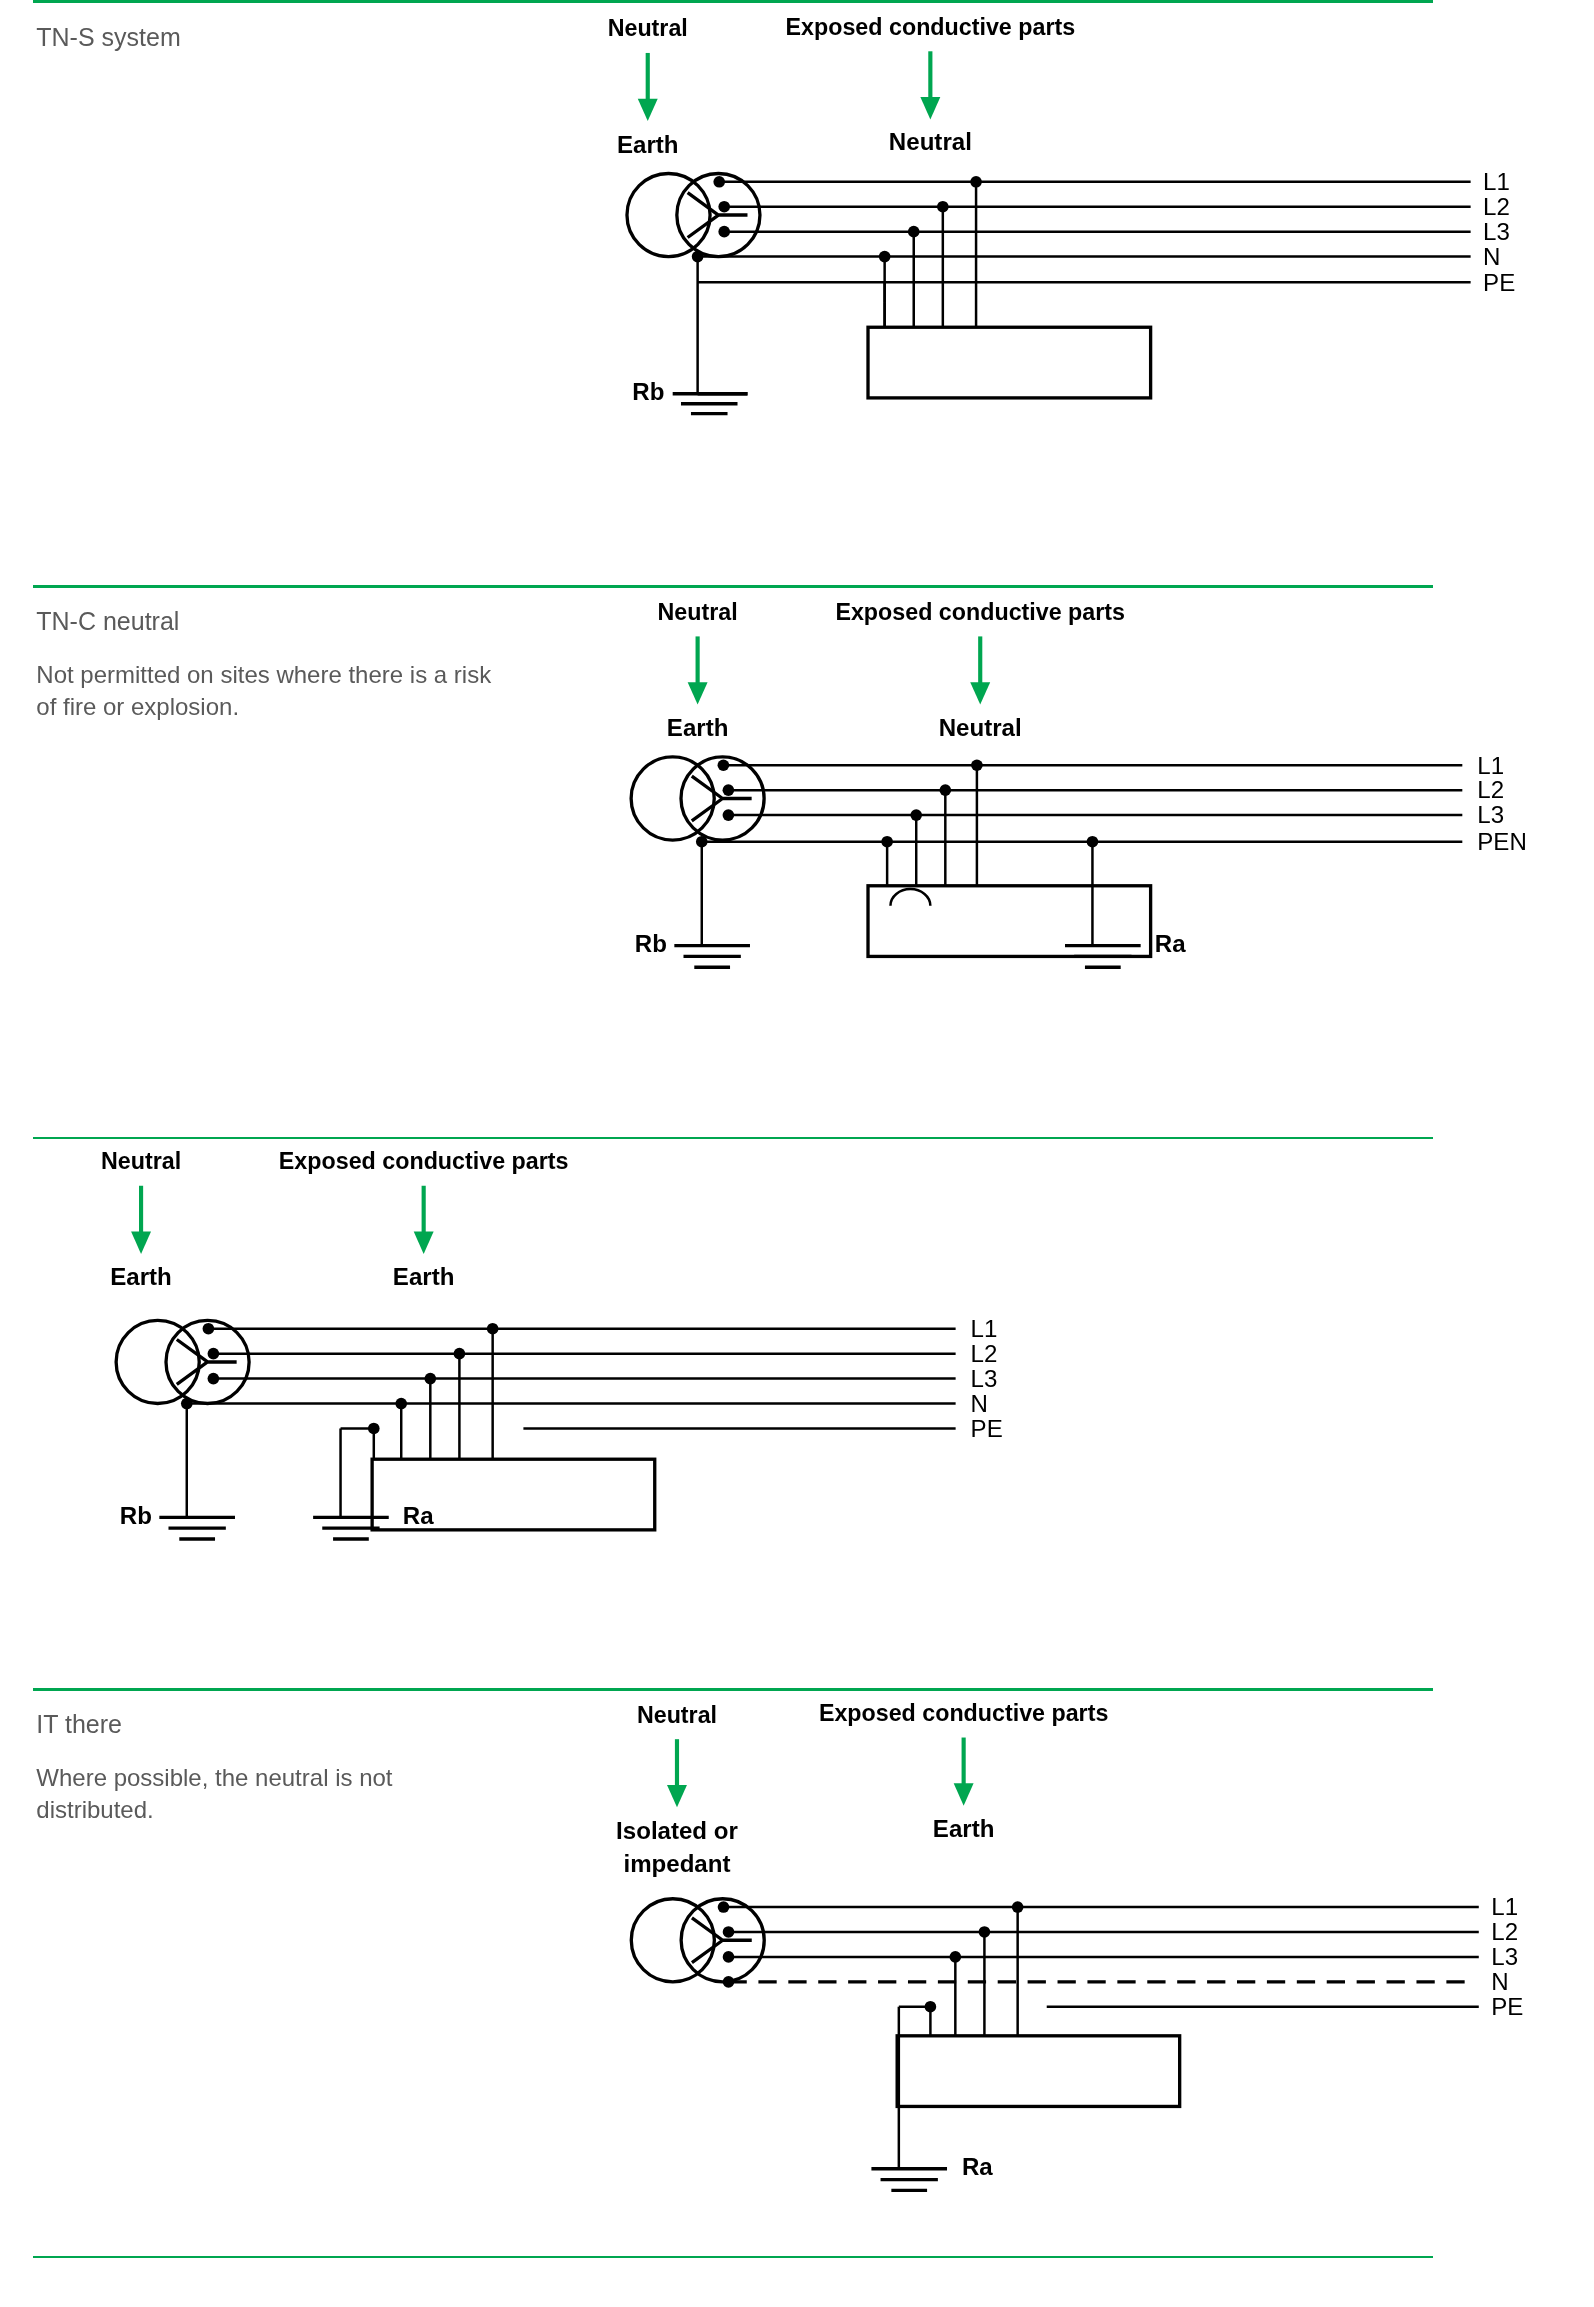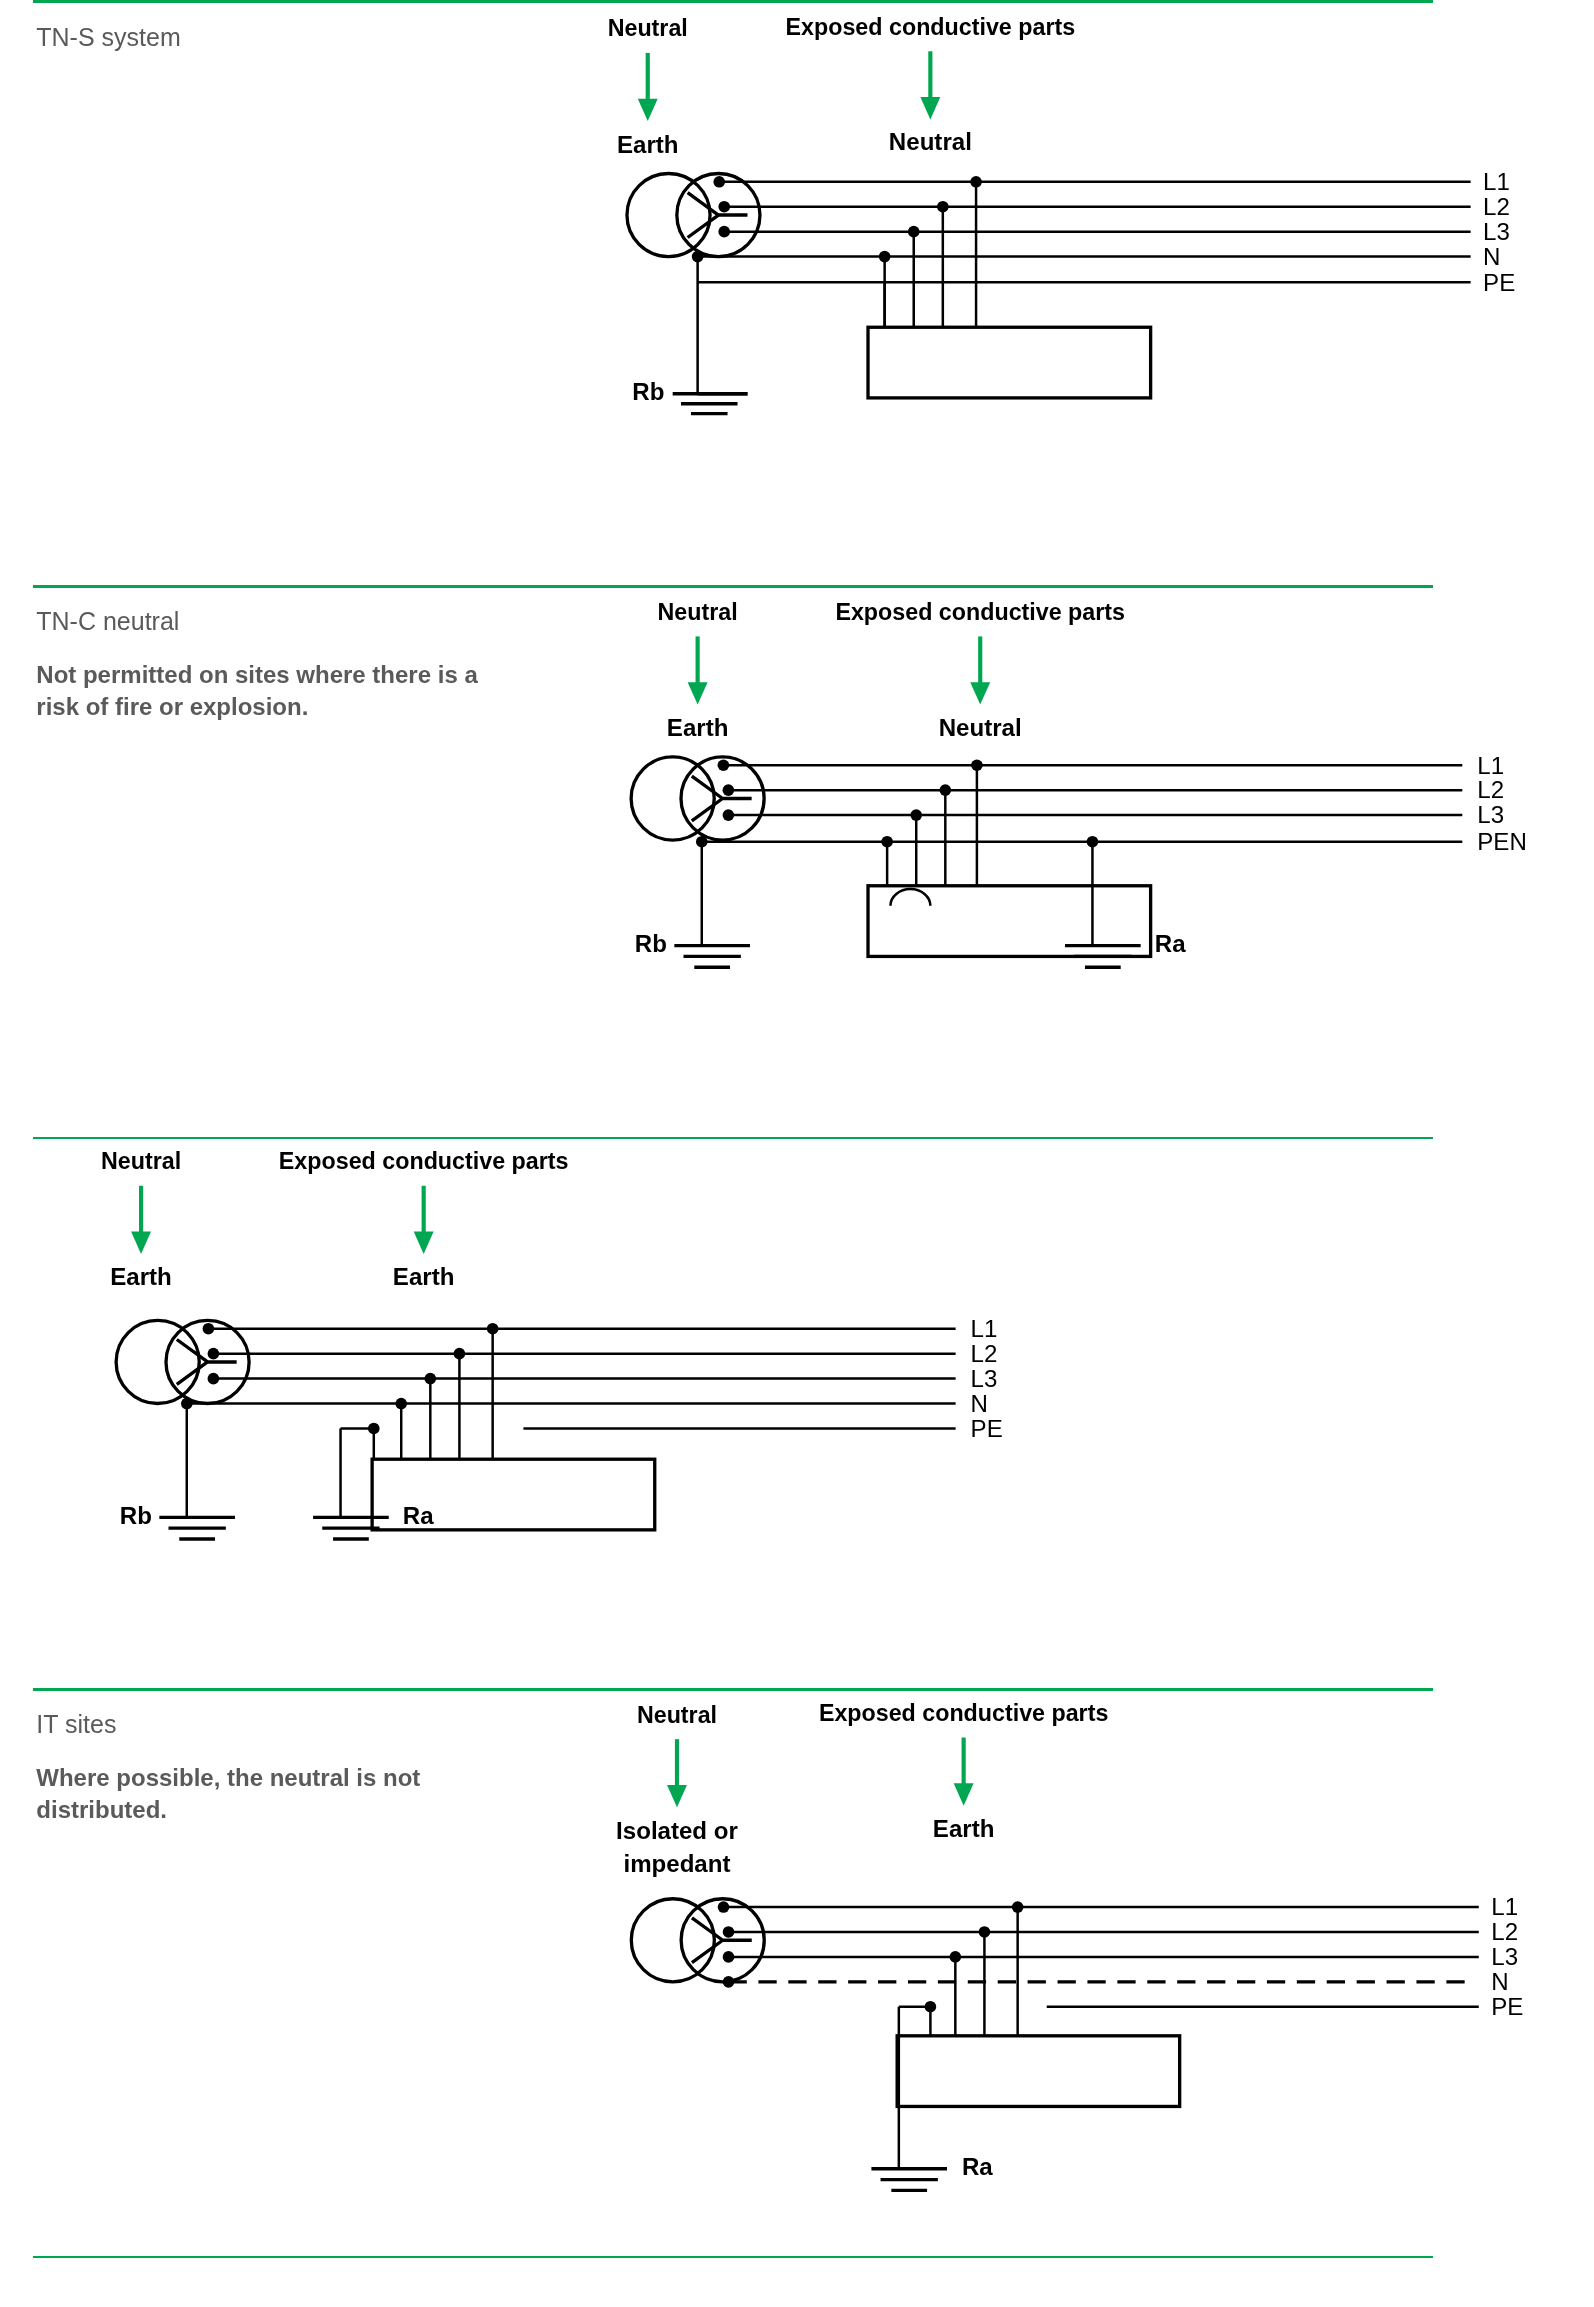--- a/index.html
+++ b/index.html
@@ -36,21 +36,21 @@
   .sys-title{
     font-size:25px;
     color:#5a5a5a;
     font-weight:400;
     line-height:1.25;
     margin:0 0 21.6px 0;
   }
   .sys-note{
     font-size:24px;
     color:#5a5a5a;
-    font-weight:700;
+    font-weight:400;
     line-height:1.35;
     margin:0;
     max-width:466px;
   }
   .diagram-col{
     flex:1 1 auto;
     position:relative;
   }
   svg{display:block;}
   .hdr{
@@ -295,21 +295,21 @@
         <text class="termtxt" x="1128" y="328">N</text>
         <text class="termtxt" x="1128" y="358">PE</text>
       </svg>
     </div>
   </div>
 
   <div class="rule thin"></div>
 
   <div class="section">
     <div class="label-col">
-      <p class="sys-title">IT sites</p>
+      <p class="sys-title">IT there</p>
       <p class="sys-note">Where possible, the neutral is not distributed.</p>
     </div>
     <div class="diagram-col">
       <svg width="1039" height="565" viewBox="0 0 1250 680" xmlns="http://www.w3.org/2000/svg">
         <text class="hdr" x="155" y="38" text-anchor="middle">Neutral</text>
         <text class="hdr" x="500" y="36" text-anchor="middle">Exposed conductive parts</text>
         <g>
           <line class="arrow" x1="155" y1="58" x2="155" y2="118"></line>
           <polygon class="arrowhead" points="143,113 167,113 155,140"></polygon>
         </g>

